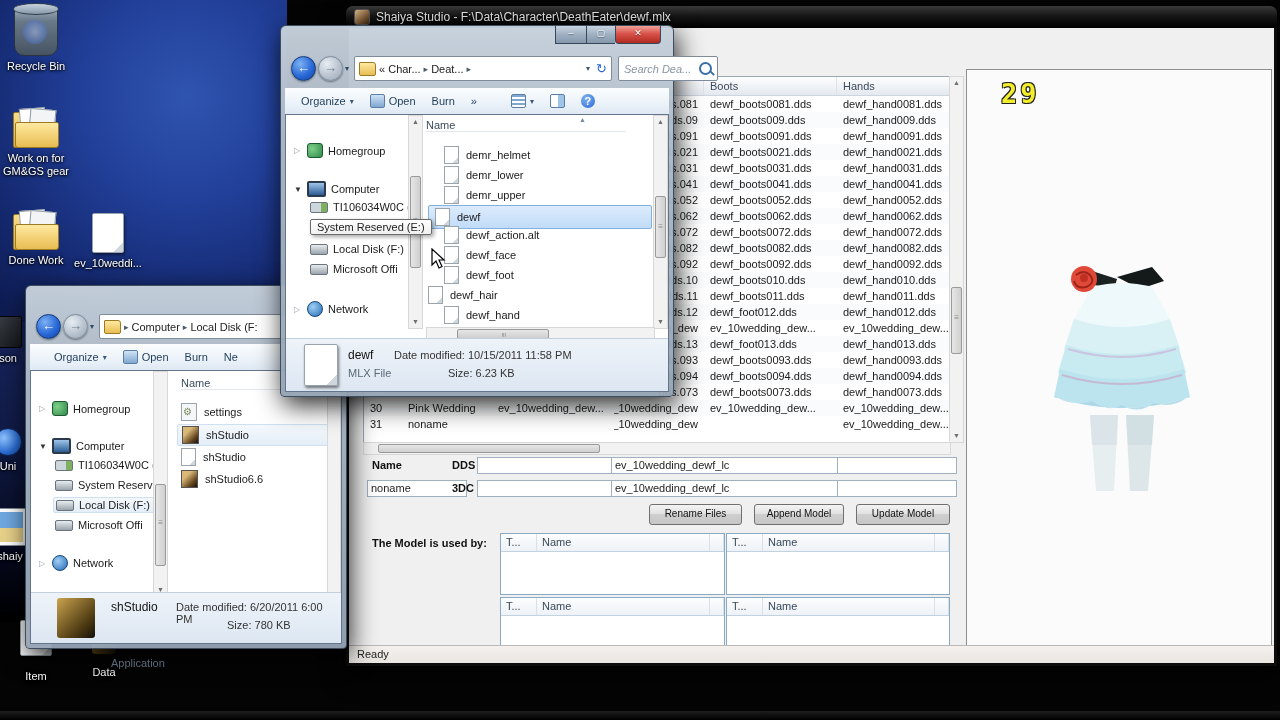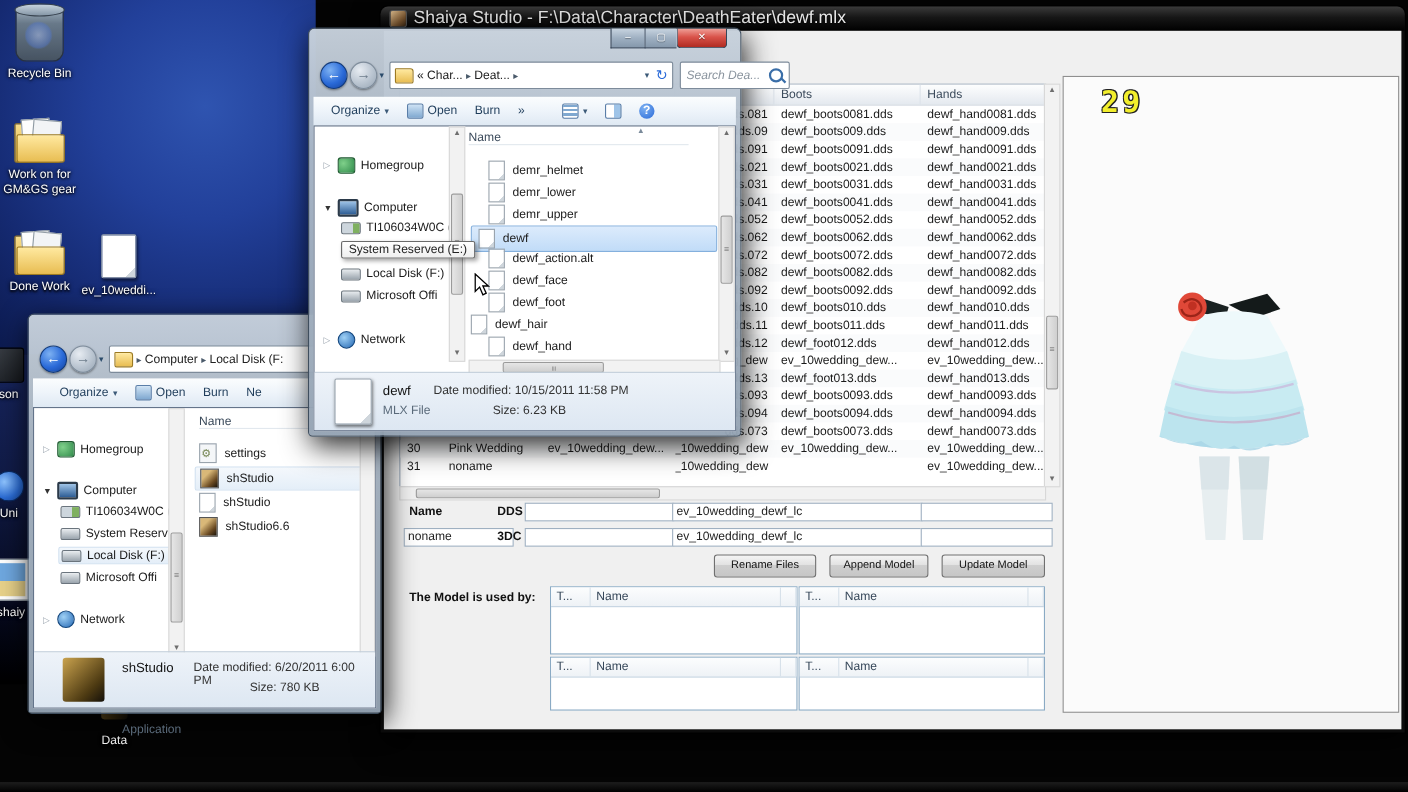--- a/index.html
+++ b/index.html
@@ -43,21 +43,21 @@
 
   
   .win{position:absolute;border-radius:6px 6px 4px 4px;}
   .shadow{box-shadow:3px 8px 26px rgba(0,0,0,.85);}
 
   
   #shaiya{left:345px;top:5px;width:931px;height:660px;background:#0c0c0c;border:1px solid #000;border-radius:7px 7px 0 0;}
   .sh-titlebar{position:absolute;left:0;top:0;right:0;height:22px;border-radius:7px 7px 0 0;
     background:linear-gradient(180deg,#3a3a3a 0%,#161616 45%,#000 100%);display:flex;align-items:center;padding-left:8px;gap:6px;}
   .sh-appicon{width:14px;height:14px;border-radius:3px;background:linear-gradient(135deg,#d8b88a,#7a5630 65%,#3a2714);border:1px solid #555;}
-  .sh-title{color:#e8e8e8;font-size:16px;text-shadow:0 1px 2px #000;white-space:nowrap;}
+  .sh-title{color:#e8e8e8;font-size:12px;text-shadow:0 1px 2px #000;white-space:nowrap;}
   .sh-client{position:absolute;left:3px;top:22px;width:925px;height:635px;background:#f0f0f0;}
 
   
   .sh-table{position:absolute;left:14px;top:48px;width:586px;height:365px;background:#fff;border:1px solid #9aa8b8;}
   .sh-hrow,.sh-row{display:grid;grid-template-columns:38px 90px 122px 90px 133px 113px;}
   .sh-hrow{height:18px;line-height:18px;background:linear-gradient(180deg,#fdfefe,#eef1f5 60%,#e4e9ef);border-bottom:1px solid #cdd5de;}
   .sh-hrow .c{border-right:1px solid #dde3ea;padding:0 6px;color:#3c4b5c;}
   .sh-row{height:16px;line-height:16px;}
   .sh-row:nth-child(even){background:#fafbfc;}
   .sh-row .c{padding:0 6px;white-space:nowrap;overflow:hidden;color:#1a1a1a;}
@@ -164,20 +164,24 @@
     <div class="dlabel">son</div>
   </div>
   <div class="dicon" style="left:-22px;top:428px;width:60px;">
     <span class="ic ic-globe"></span>
     <div class="dlabel">Uni</div>
   </div>
   <div class="dicon" style="left:-20px;top:508px;width:60px;">
     <span class="ic ic-pic"></span>
     <div class="dlabel">shaiy</div>
   </div>
+  <div class="dicon" style="left:0px;top:620px;width:72px;">
+    <span class="ic ic-page" style="width:30px;height:34px;"></span>
+    <div class="dlabel" style="margin-top:12px;">Item</div>
+  </div>
   <div class="dicon" style="left:74px;top:628px;width:60px;">
     <span class="ic ic-gold"></span>
     <div class="dlabel" style="margin-top:10px;">Data</div>
   </div>
 
   <div id="shaiya" class="win shadow">
     <div class="sh-titlebar">
       <span class="sh-appicon"></span>
       <span class="sh-title">Shaiya Studio - F:\Data\Character\DeathEater\dewf.mlx</span>
     </div>
@@ -440,20 +444,23 @@
           <path d="M54 10 q8 -6 14 0 q6 8 -4 12 q-10 2 -12 -6" stroke="#9c2418" stroke-width="2" fill="none"></path>
           <circle cx="62" cy="13" r="4" fill="#c03022"></circle>
 
           <path d="M68 150 L96 150 L92 226 L74 226 Z" fill="#e7eef0"></path>
           <path d="M104 150 L132 150 L126 226 L108 226 Z" fill="#dde7ea"></path>
           <path d="M68 150 L96 150 L95 180 L70 180 Z" fill="#d4e0e4" opacity=".6"></path>
           <path d="M104 150 L132 150 L130 180 L106 180 Z" fill="#ccdade" opacity=".6"></path>
         </svg>
       </div>
 
+      <div class="statusbar">
+        <span>Ready</span>
+      </div>
     </div>
   </div>
 
   <div id="explorer2" class="win exwin shadow" style="left:25px;top:285px;width:320px;height:362px;">
     <div class="navrow" style="left:10px;top:28px;gap:2px;">
       <div class="navball">←</div>
       <div class="navball dis">→</div>
       <span class="caret" style="color:#2a4a6a;">▾</span>
       <div class="addrbar" style="width:240px;margin-left:3px;">
         <span class="minifolder"></span>

